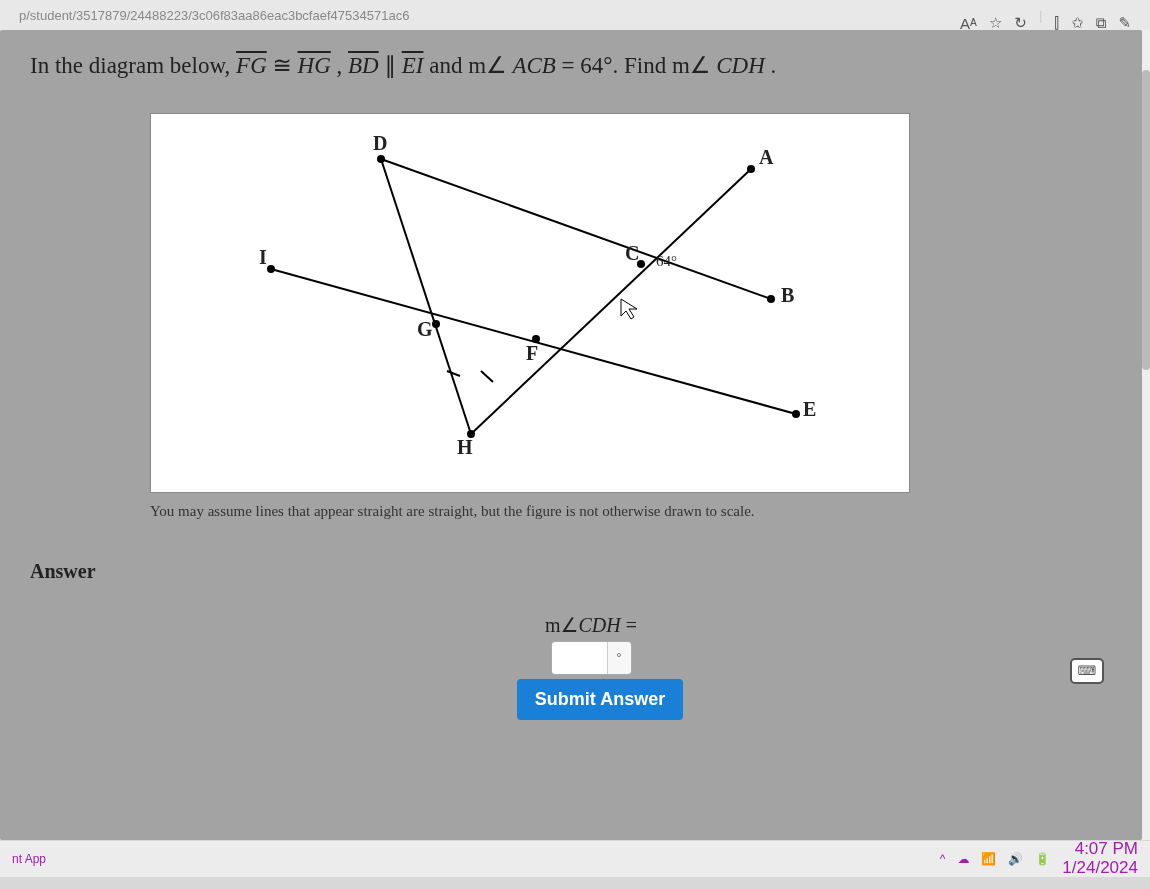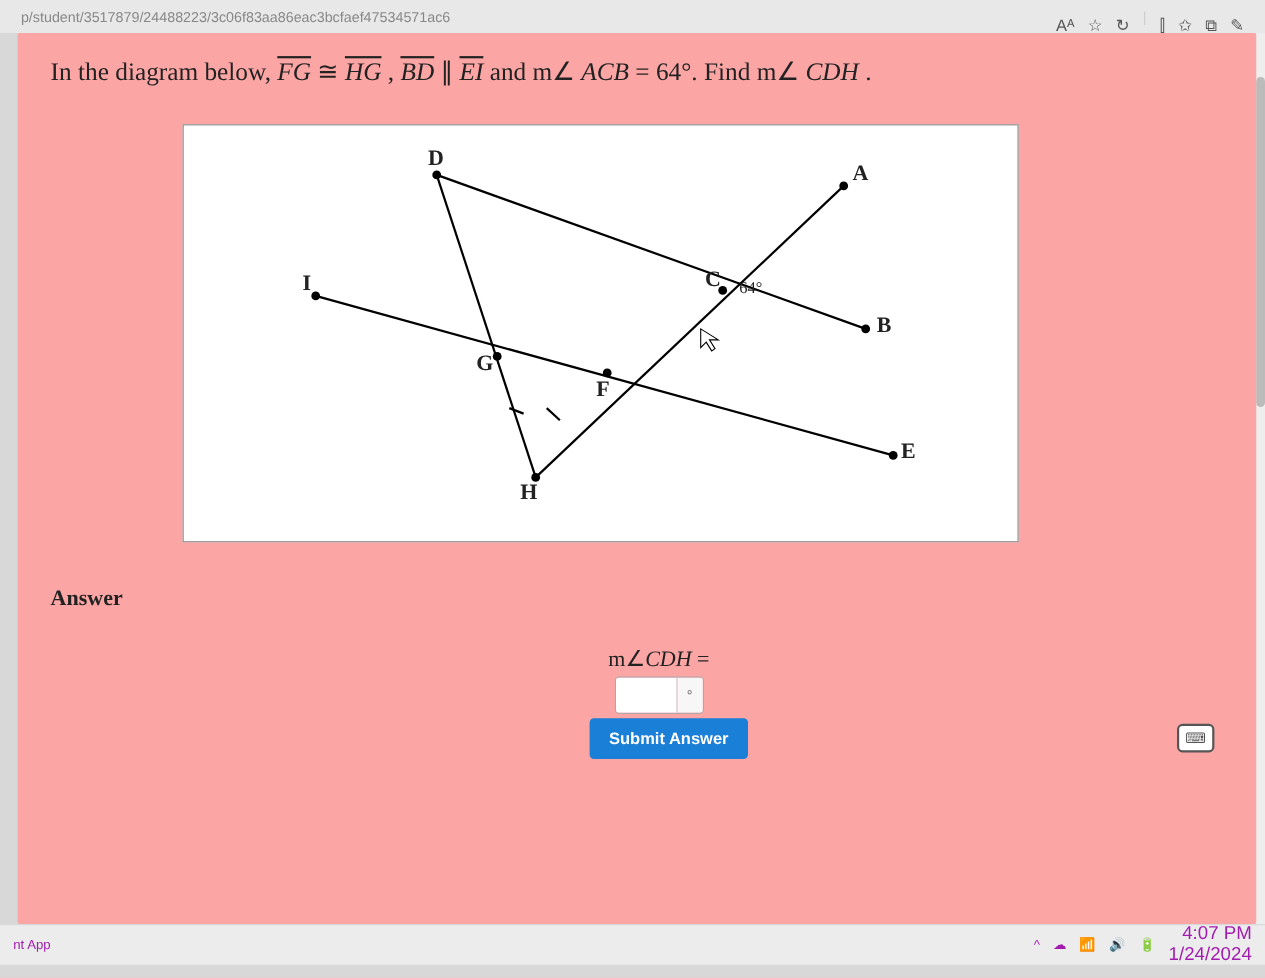--- a/index.html
+++ b/index.html
@@ -18,22 +18,22 @@
     align-items: center;
     padding: 0 19px;
     font-family: Arial, sans-serif;
     font-size: 13px;
     color: #888;
     gap: 12px;
   }
   .url { flex: 1; }
   .bicon { color:#555; font-size:15px; cursor:pointer;margin-top:16px; }
   .content-wrap {
-    background: #fca5a5;
-    margin: 0 8px 0 16px;
+    background: #a3a3a3;
+    margin: 0 8px 0 0;
     height: 810px;
     padding: 18px 30px 10px 30px;
     position: relative;
     border-radius: 2px;
   }
   .problem-text {
     font-size: 23px;
     color: #222;
     line-height: 1.6;
   }
@@ -91,21 +91,21 @@
     width: 24px; height:100%;
     display:flex; align-items:center; justify-content:center;
     font-size:12px; color:#555; background:#f7f7f7;
   }
   .submit-btn {
     background: #1a7fd6;
     color: #fff;
     border: none;
     border-radius: 4px;
     padding: 10px 18px;
-    font-size: 15px;
+    font-size: 18px;
     font-weight: bold;
     cursor: pointer;
     margin-left: 18px;
     font-family: Arial, sans-serif;
   }
   .keypad-icon {
     position: absolute;
     right: 38px;
     top: 628px;
     width: 34px; height: 26px;
@@ -223,20 +223,21 @@
         <text class="lbl" x="630" y="188">B</text>
         <text class="lbl" x="266" y="222">G</text>
         <text class="lbl" x="375" y="246">F</text>
         <text class="lbl" x="306" y="340">H</text>
         <text class="lbl" x="652" y="302">E</text>
         <text class="lbl-ang" x="505" y="152">64°</text>
 
         <polygon points="470,185 470,202 475,197 480,205 483,203 478,195 486,195" fill="#fff" stroke="#000" stroke-width="1"></polygon>
       </svg>
     </div>
+    <p class="caption">You may assume lines that appear straight are straight, but the figure is not otherwise drawn to scale.</p>
   </div>
 
   <div class="answer-section">
     <div class="answer-label">Answer</div>
     <div class="answer-row">
       <span class="ans-math">
         <span>m∠</span><span class="mathit">CDH</span><span> = </span>
       </span>
       <span class="input-wrap">
         <input class="ans-input" type="text" style="">

